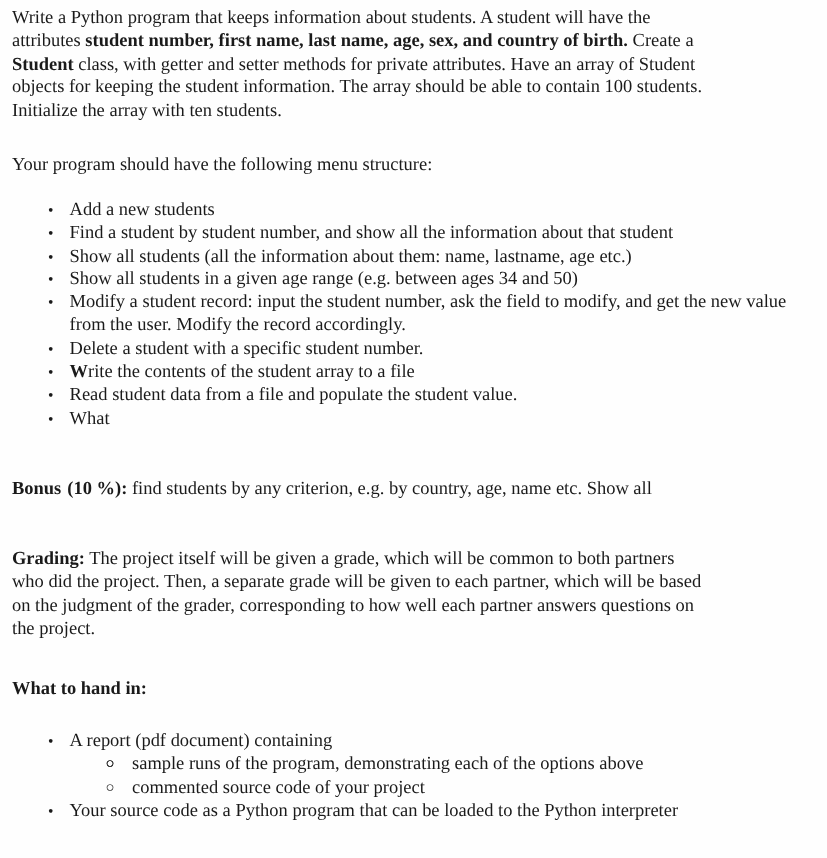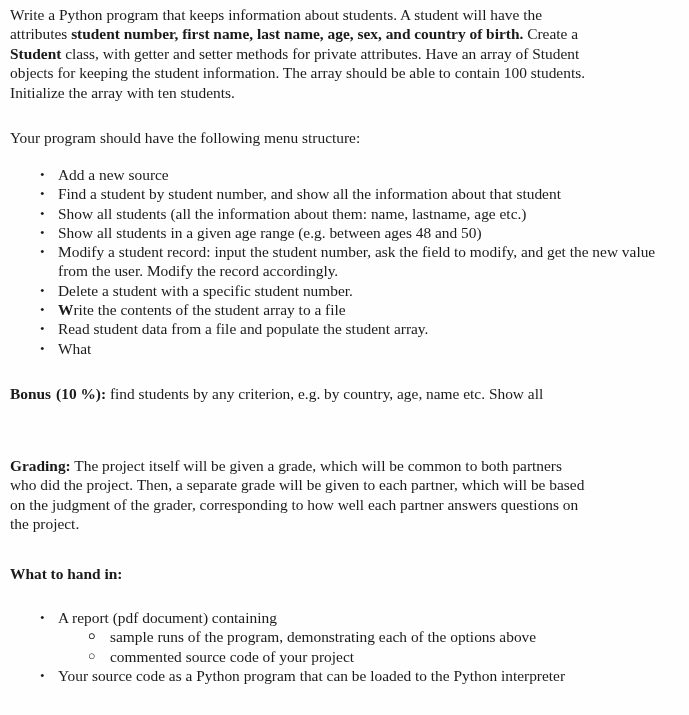--- a/index.html
+++ b/index.html
@@ -99,57 +99,57 @@
     <div class="para">Initialize the array with ten students.</div>
   </div>
 
   <div class="body-text" style="top:128px;">
     <div class="para">Your program should have the following menu structure:</div>
   </div>
 
   <ul class="level1" style="top:165px;">
     <li>
       <span class="marker">•</span>
-      <span>Add a new source</span>
+      <span>Add a new students</span>
     </li>
     <li>
       <span class="marker">•</span>
       <span>Find a student by student number, and show all the information about that student</span>
     </li>
     <li>
       <span class="marker">•</span>
       <span>Show all students (all the information about them: name, lastname, age etc.)</span>
     </li>
     <li>
       <span class="marker">•</span>
-      <span>Show all students in a given age range (e.g. between ages 48 and 50)</span>
+      <span>Show all students in a given age range (e.g. between ages 34 and 50)</span>
     </li>
     <li>
       <span class="marker">•</span>
       <span>Modify a student record: input the student number, ask the field to modify, and get the new value from the user. Modify the record accordingly.</span>
     </li>
     <li>
       <span class="marker">•</span>
       <span>Delete a student with a specific student number.</span>
     </li>
     <li>
       <span class="marker">•</span>
       <b>W</b><span>rite the contents of the student array to a file</span>
     </li>
     <li>
       <span class="marker">•</span>
-      <span>Read student data from a file and populate the student array.</span>
+      <span>Read student data from a file and populate the student value.</span>
     </li>
     <li>
       <span class="marker">•</span>
       <span>What</span>
     </li>
   </ul>
 
-  <div class="body-text" style="top:384px;">
+  <div class="body-text" style="top:398px;">
     <div class="para"><b>Bonus</b><span class="wide-space"></span><b>(10 %):</b><span> find students by any criterion, e.g. by country, age, name etc. Show all</span></div>
   </div>
 
   <div class="body-text" style="top:456px;">
     <div class="para"><b>Grading:</b><span> The project itself will be given a grade, which will be common to both partners</span></div>
     <div class="para">who did the project. Then, a separate grade will be given to each partner, which will be based</div>
     <div class="para">on the judgment of the grader, corresponding to how well each partner answers questions on</div>
     <div class="para">the project.</div>
   </div>
 

